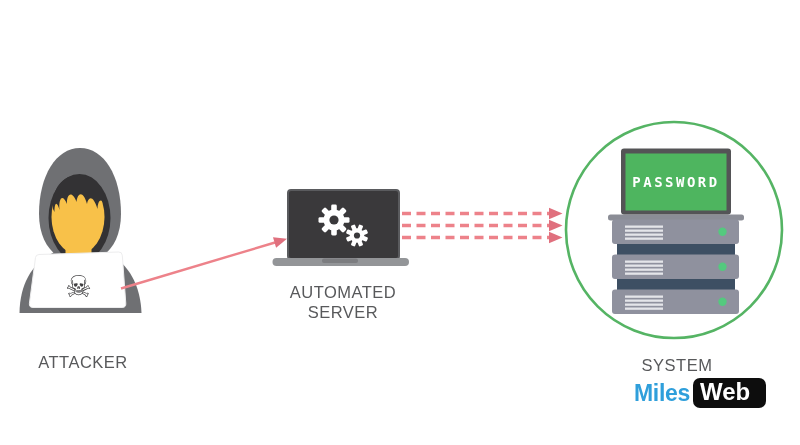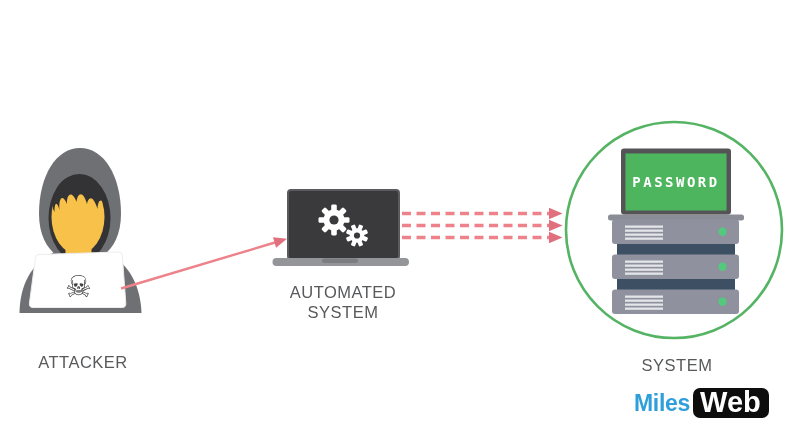--- a/index.html
+++ b/index.html
@@ -40,29 +40,29 @@
   .label-server   {left:607px;top:355px;width:140px;}
 
   .password-text{
     position:absolute;left:626px;top:154px;width:100px;height:56px;
     display:flex;align-items:center;justify-content:center;
     color:#ffffff;font-family:"DejaVu Sans Mono",monospace;font-weight:bold;
     font-size:14px;letter-spacing:2.5px;
   }
 
   .logo{
-    position:absolute;left:634px;top:386px;height:34px;
+    position:absolute;left:634px;top:376px;height:34px;
     display:flex;align-items:center;font-weight:bold;
   }
   .logo .miles{
     color:var(--logo-blue,#2f9fdb);font-size:23px;letter-spacing:-0.3px;
   }
   .logo .web-badge{
     margin-left:3px;background:var(--logo-badge,#0d0d0d);color:#ffffff;
-    font-size:29px;line-height:22px;padding:3px 8px 5px 7px;border-radius:7px;
+    font-size:24px;line-height:22px;padding:3px 16px 5px 7px;border-radius:7px;
   }
 </style>
 </head>
 <body>
 
 <div id="stage">
 
   <svg id="diagram-svg" width="800" height="445" viewBox="0 0 800 445">
 
     <g transform="translate(18,146)">
@@ -157,21 +157,21 @@
         <rect class="c-line" x="625" y="299.5" width="38" height="2.3"></rect>
         <rect class="c-line" x="625" y="303.5" width="38" height="2.3"></rect>
         <rect class="c-line" x="625" y="307.5" width="38" height="2.3"></rect>
         <circle class="c-dot" cx="722.5" cy="301.8" r="4.2"></circle>
       </g>
     </g>
   </svg>
 
   <div class="diagram-label label-attacker">ATTACKER</div>
   <div class="diagram-label label-automated">AUTOMATED
-SYSTEM</div>
+SERVER</div>
   <div class="diagram-label label-server">SYSTEM</div>
   <div class="password-text">PASSWORD</div>
 
   <div class="logo">
     <span class="miles">Miles</span>
     <span class="web-badge">Web</span>
   </div>
 
 </div>
 

